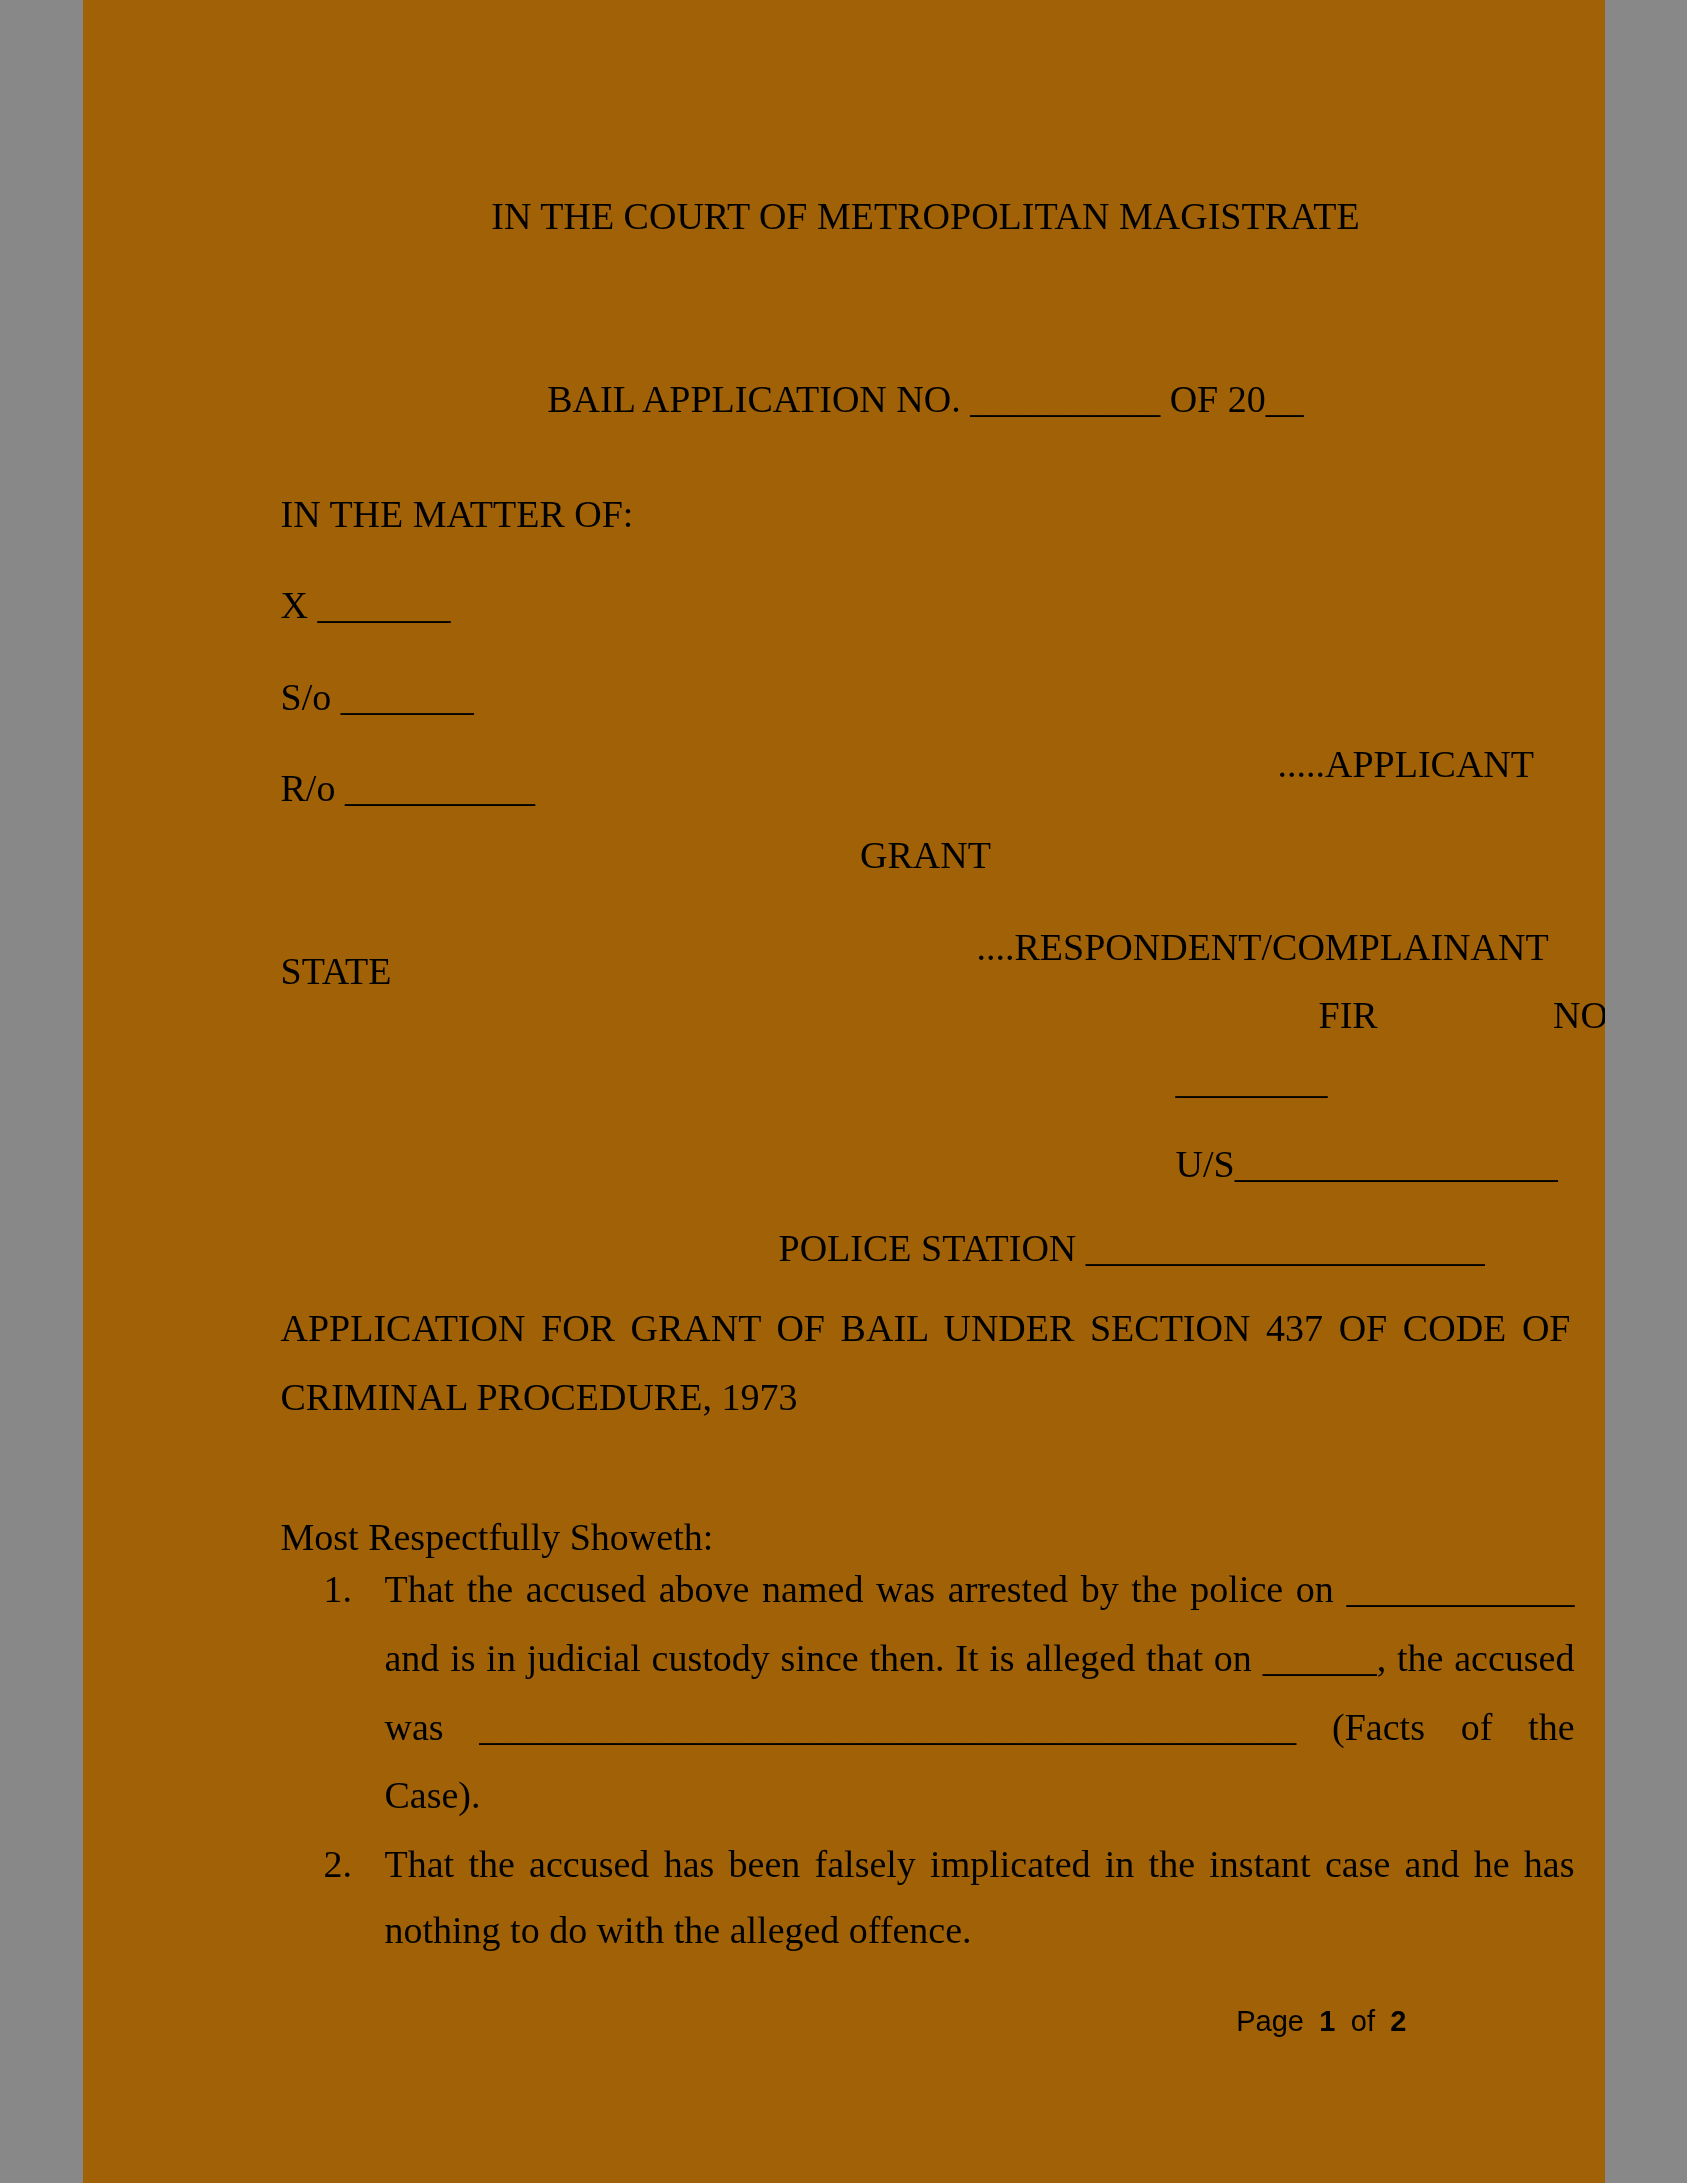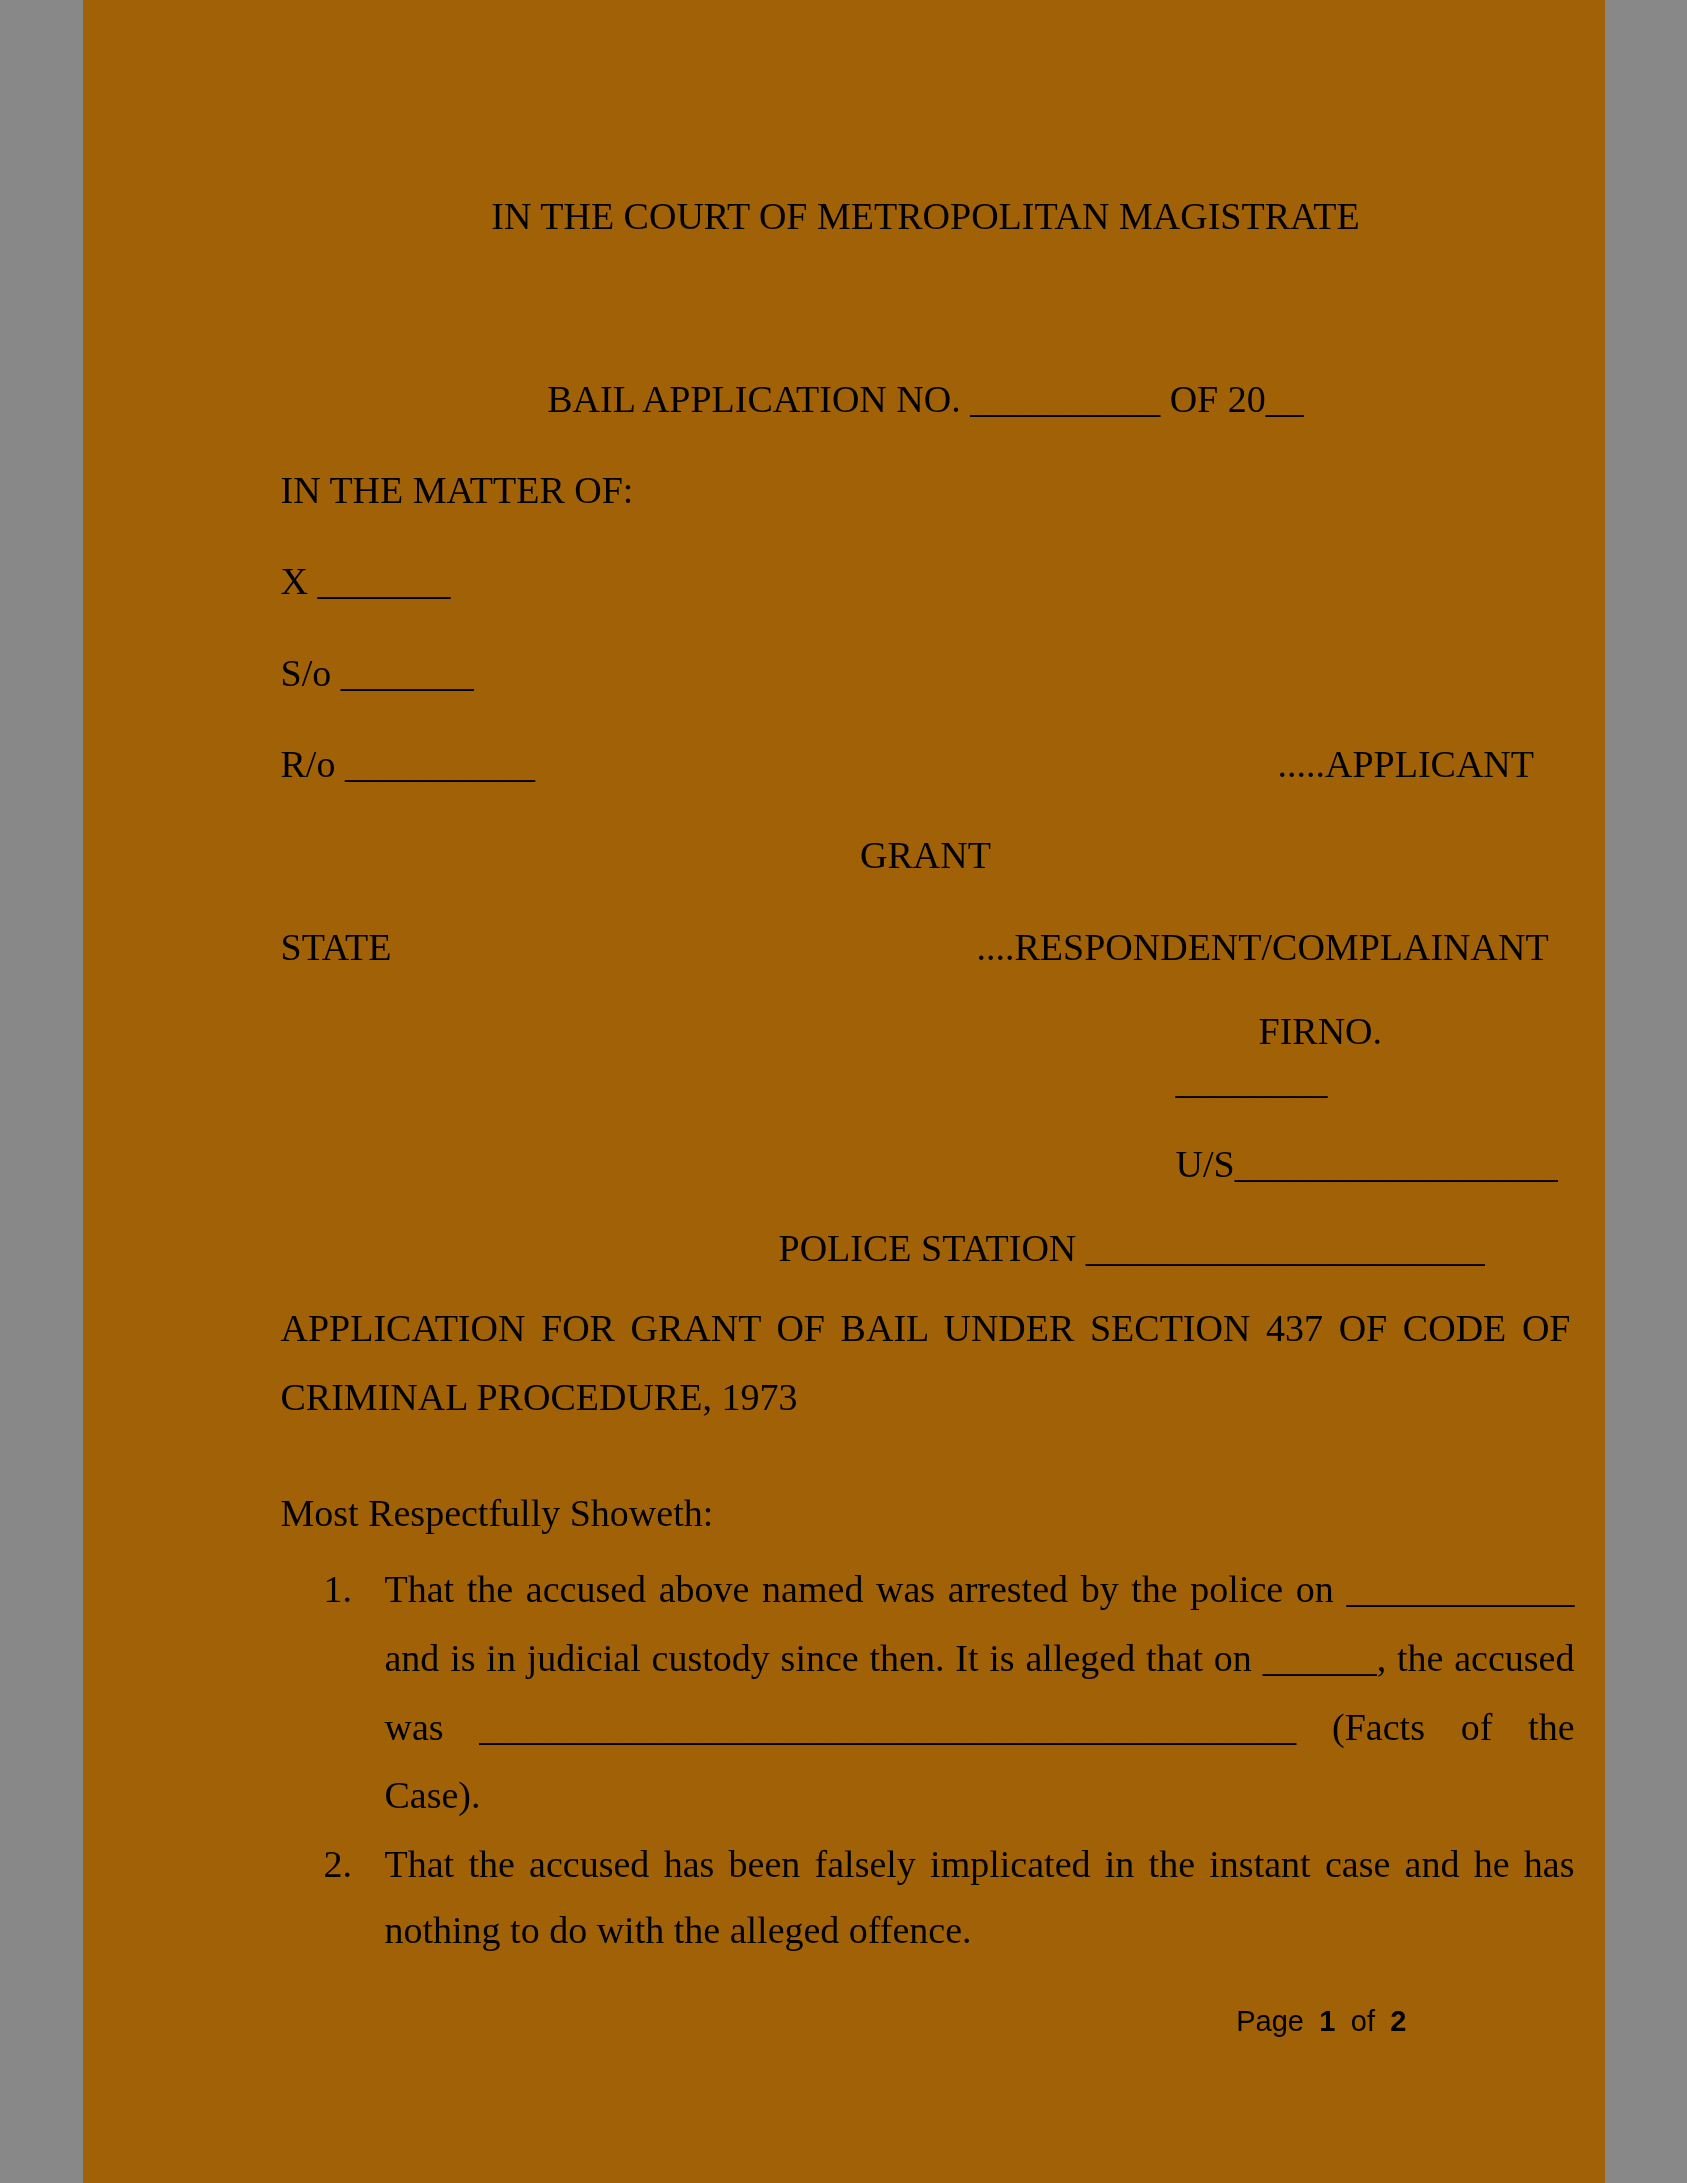--- a/index.html
+++ b/index.html
@@ -23,42 +23,43 @@
     line-height: 1;
     white-space: nowrap;
   }
   .center {
     left: 198px;
     width: 1290px;
     text-align: center;
   }
   .leftcol {
     left: 198px;
+    margin-top: 24px;
   }
   .jline {
     white-space: normal;
     text-align: justify;
     text-align-last: justify;
   }
   .appl-par {
     left: 198px;
     width: 1290px;
   }
   .item-number {
     left: 241px;
   }
   .item-text {
     left: 302px;
     width: 1190px;
   }
   .fir-row {
-    left: 1176px;
+    left: 1236px;
     width: 299px;
     display: flex;
-    margin-top: 16px;
+    justify-content: space-between;
   }
   .footer {
     position: absolute;
     left: 0;
     right: 198px;
     top: 2007px;
     text-align: right;
     font-family: "Liberation Sans", sans-serif;
     font-size: 29px;
     line-height: 1;

